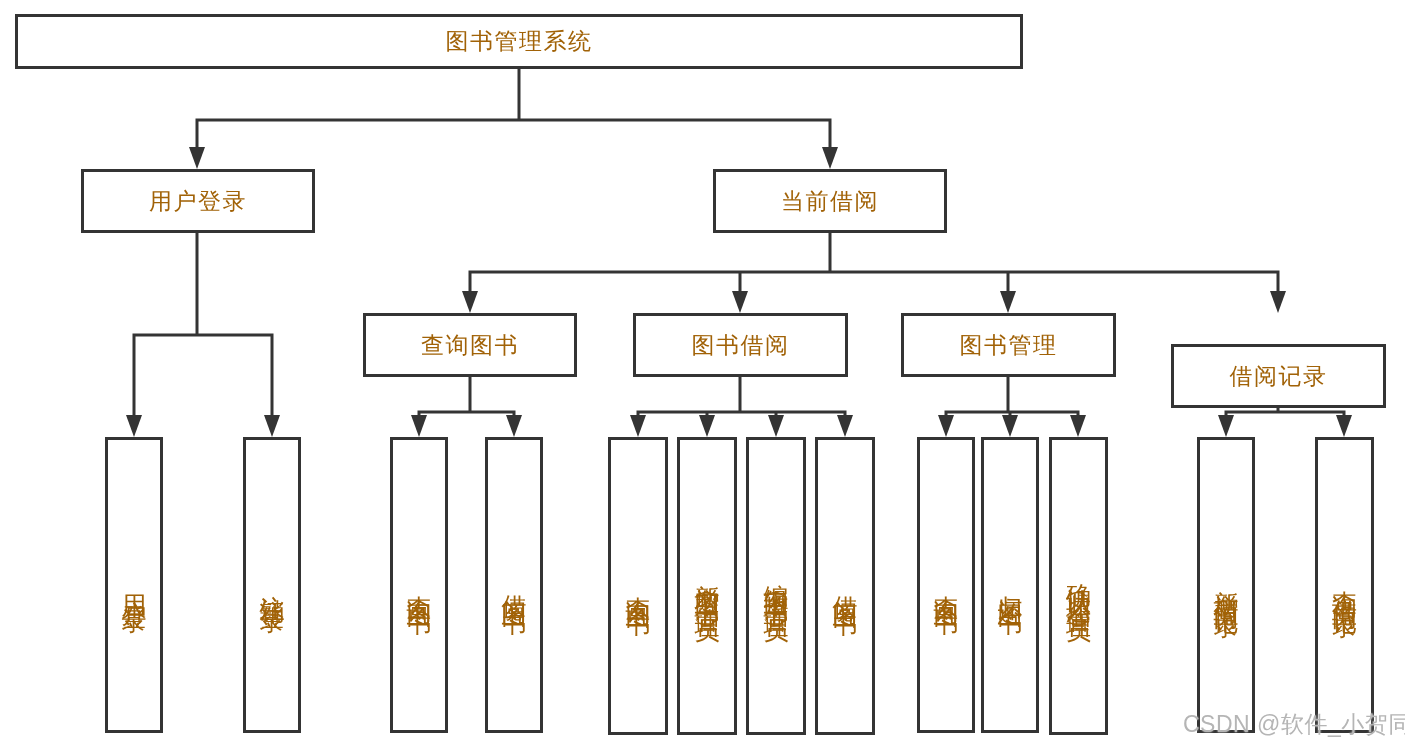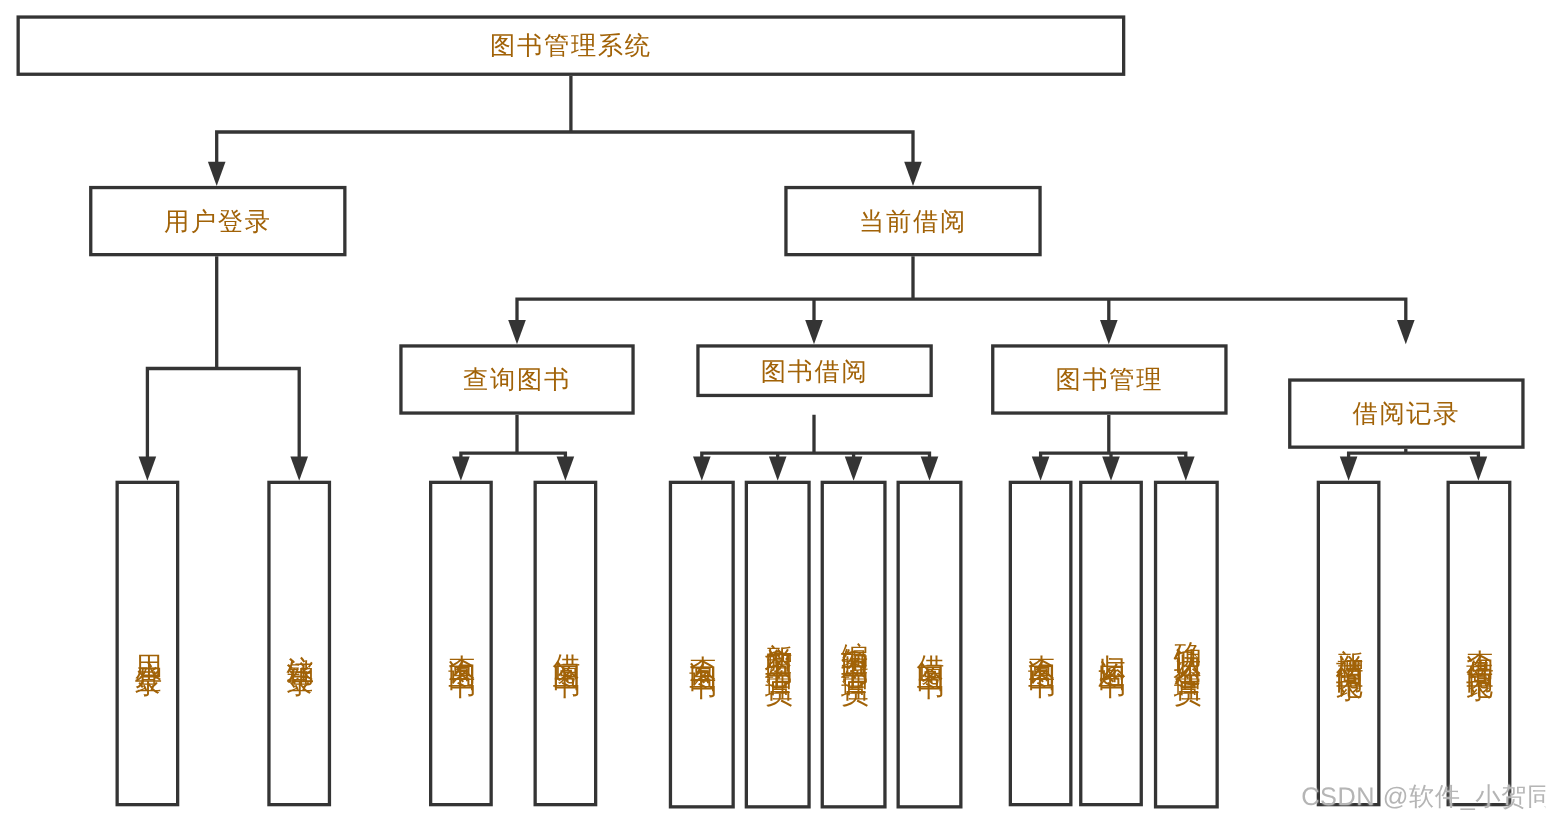--- a/index.html
+++ b/index.html
@@ -105,21 +105,21 @@
       <polygon points="1336,415 1352,415 1344,437"></polygon>
     </g>
   </svg>
 
   <div class="box hbox" style="left:15px; top:14px; width:1008px; height:55px;">图书管理系统</div>
 
   <div class="box hbox" style="left:81px; top:169px; width:234px; height:64px;">用户登录</div>
   <div class="box hbox" style="left:713px; top:169px; width:234px; height:64px;">当前借阅</div>
 
   <div class="box hbox" style="left:363px; top:313px; width:214px; height:64px;">查询图书</div>
-  <div class="box hbox" style="left:633px; top:313px; width:215px; height:48px;">图书借阅</div>
+  <div class="box hbox" style="left:633px; top:313px; width:215px; height:64px;">图书借阅</div>
   <div class="box hbox" style="left:901px; top:313px; width:215px; height:64px;">图书管理</div>
   <div class="box hbox" style="left:1171px; top:313px; width:215px; height:64px;margin-top:31px;">借阅记录</div>
 
   <div class="box vbox" style="left:105px; top:437px; width:58px; height:296px;">
     <span class="vtext">用户登录</span>
   </div>
   <div class="box vbox" style="left:243px; top:437px; width:58px; height:296px;">
     <span class="vtext">注销登录</span>
   </div>
 

